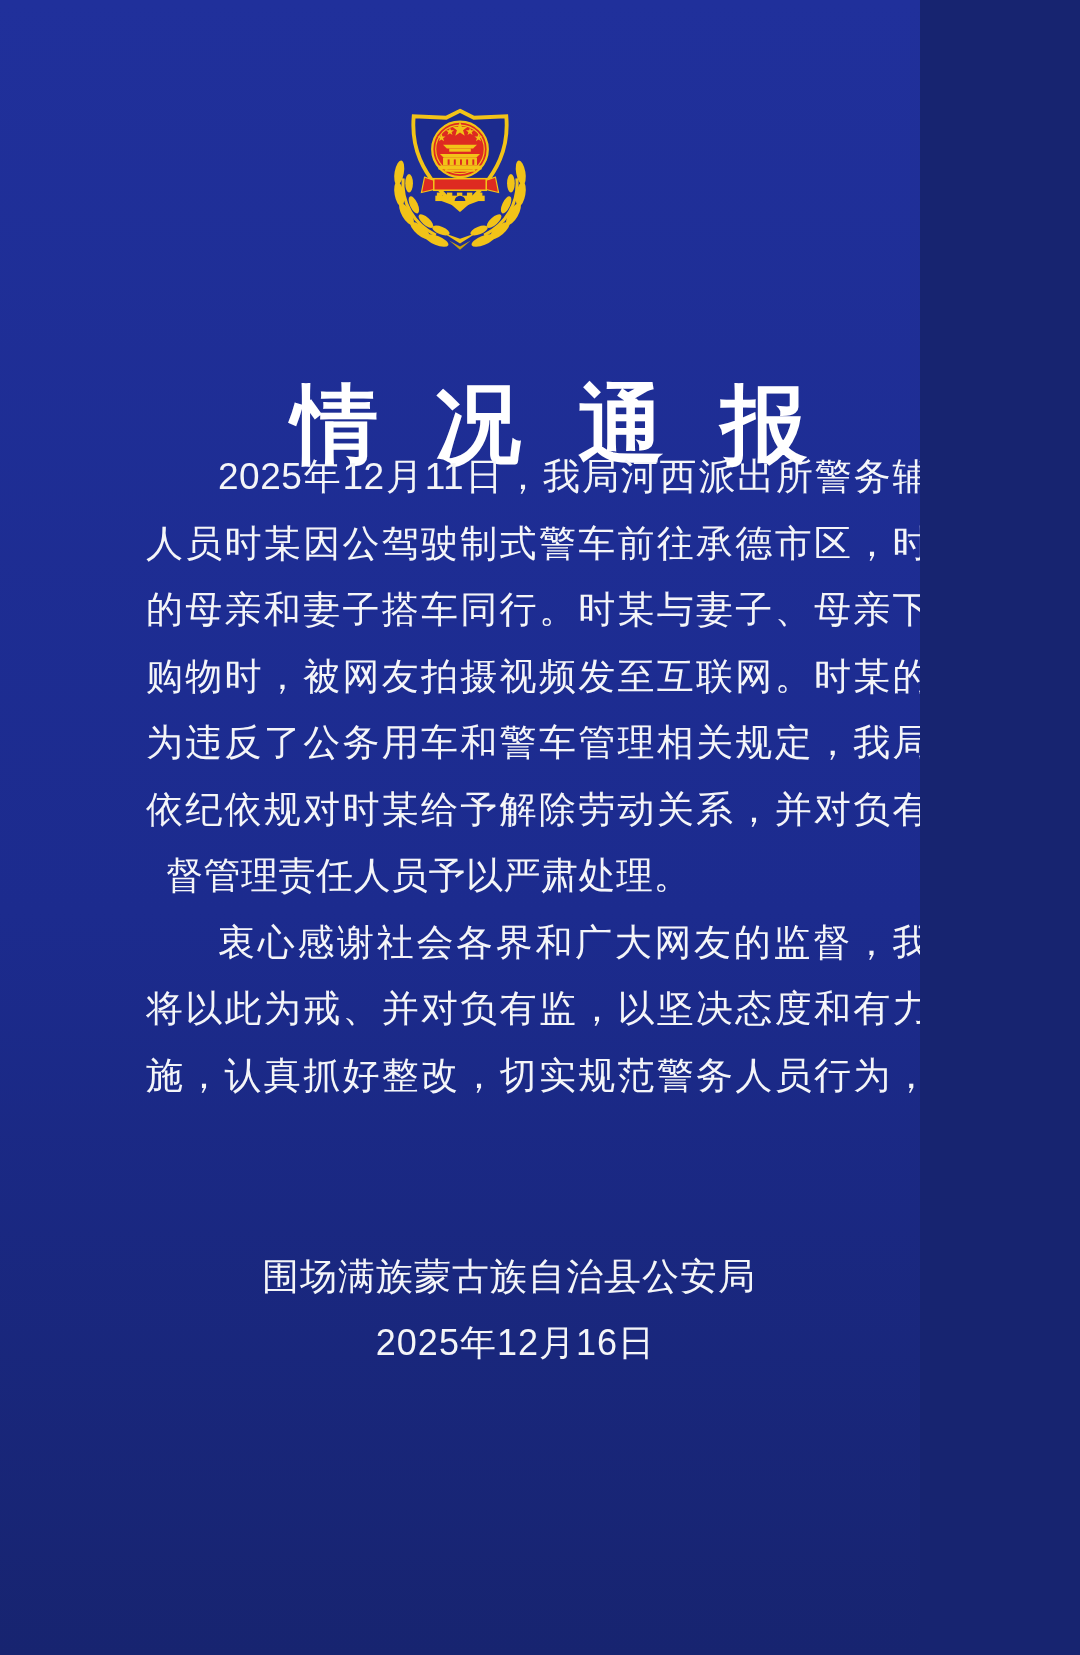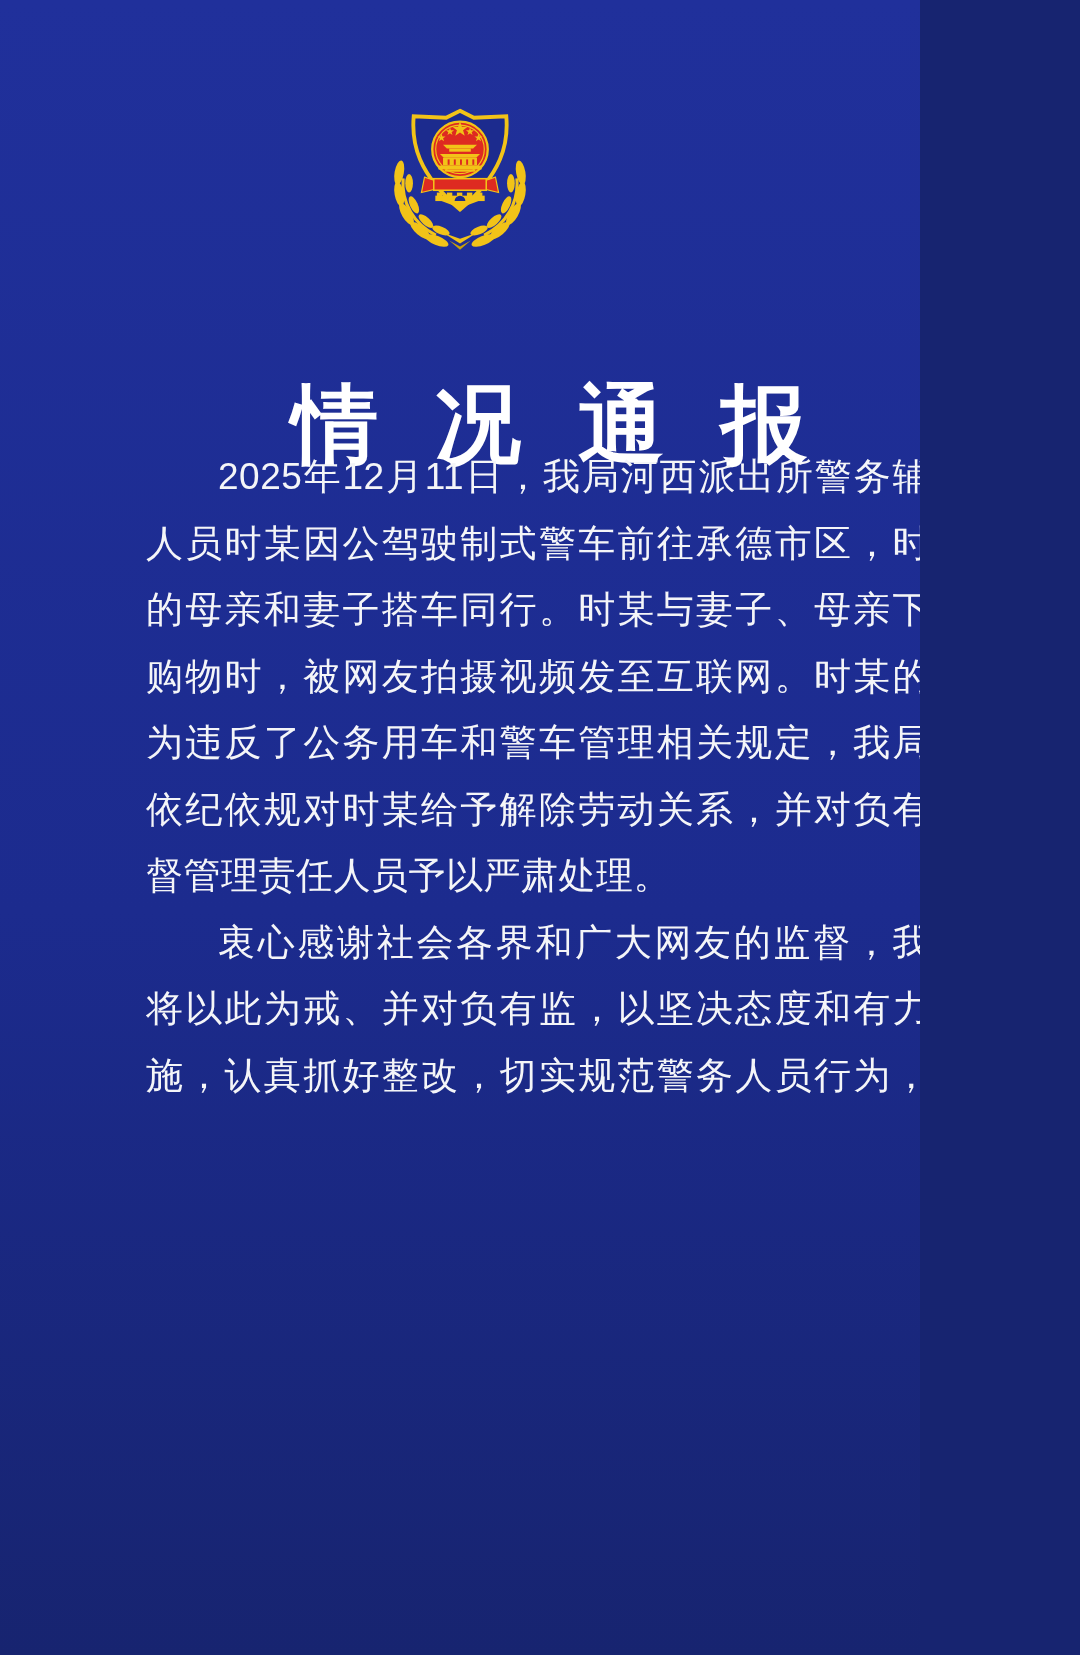--- a/index.html
+++ b/index.html
@@ -21,21 +21,21 @@
     text-align-last:justify;
   }
   .body-lines{
     position:absolute;top:444px;left:146px;width:784px;
     font-size:37px;line-height:66.5px;letter-spacing:0.5px;
   }
   .line{
     height:66.5px;overflow:hidden;
     text-align:justify;text-align-last:justify;text-justify:inter-character;
   }
-  .line.last{text-align-last:left;}
+  .line.last{text-align-last:left;margin-left:20px;}
   .line.indent{text-indent:72px;}
   .signature{
     position:absolute;top:1244px;right:164px;
     font-size:37px;line-height:66px;letter-spacing:1px;white-space:nowrap;
   }
   .date{
     position:absolute;top:1310px;right:265px;
     font-size:36px;line-height:66px;letter-spacing:1px;white-space:nowrap;
   }
   
@@ -142,14 +142,16 @@
       <div class="line">的母亲和妻子搭车同行。时某与妻子、母亲下车</div>
       <div class="line">购物时，被网友拍摄视频发至互联网。时某的行</div>
       <div class="line">为违反了公务用车和警车管理相关规定，我局已</div>
       <div class="line">依纪依规对时某给予解除劳动关系，并对负有监</div>
       <div class="line last">督管理责任人员予以严肃处理。</div>
       <div class="line indent">衷心感谢社会各界和广大网友的监督，我局</div>
       <div class="line">将以此为戒、并对负有监，以坚决态度和有力措</div>
       <div class="line">施，认真抓好整改，切实规范警务人员行为，自</div>
     </div>
 
+  <div class="signature">围场满族蒙古族自治县公安局</div>
+  <div class="date">2025年12月16日</div>
 
 </div>
 
 </body></html>

